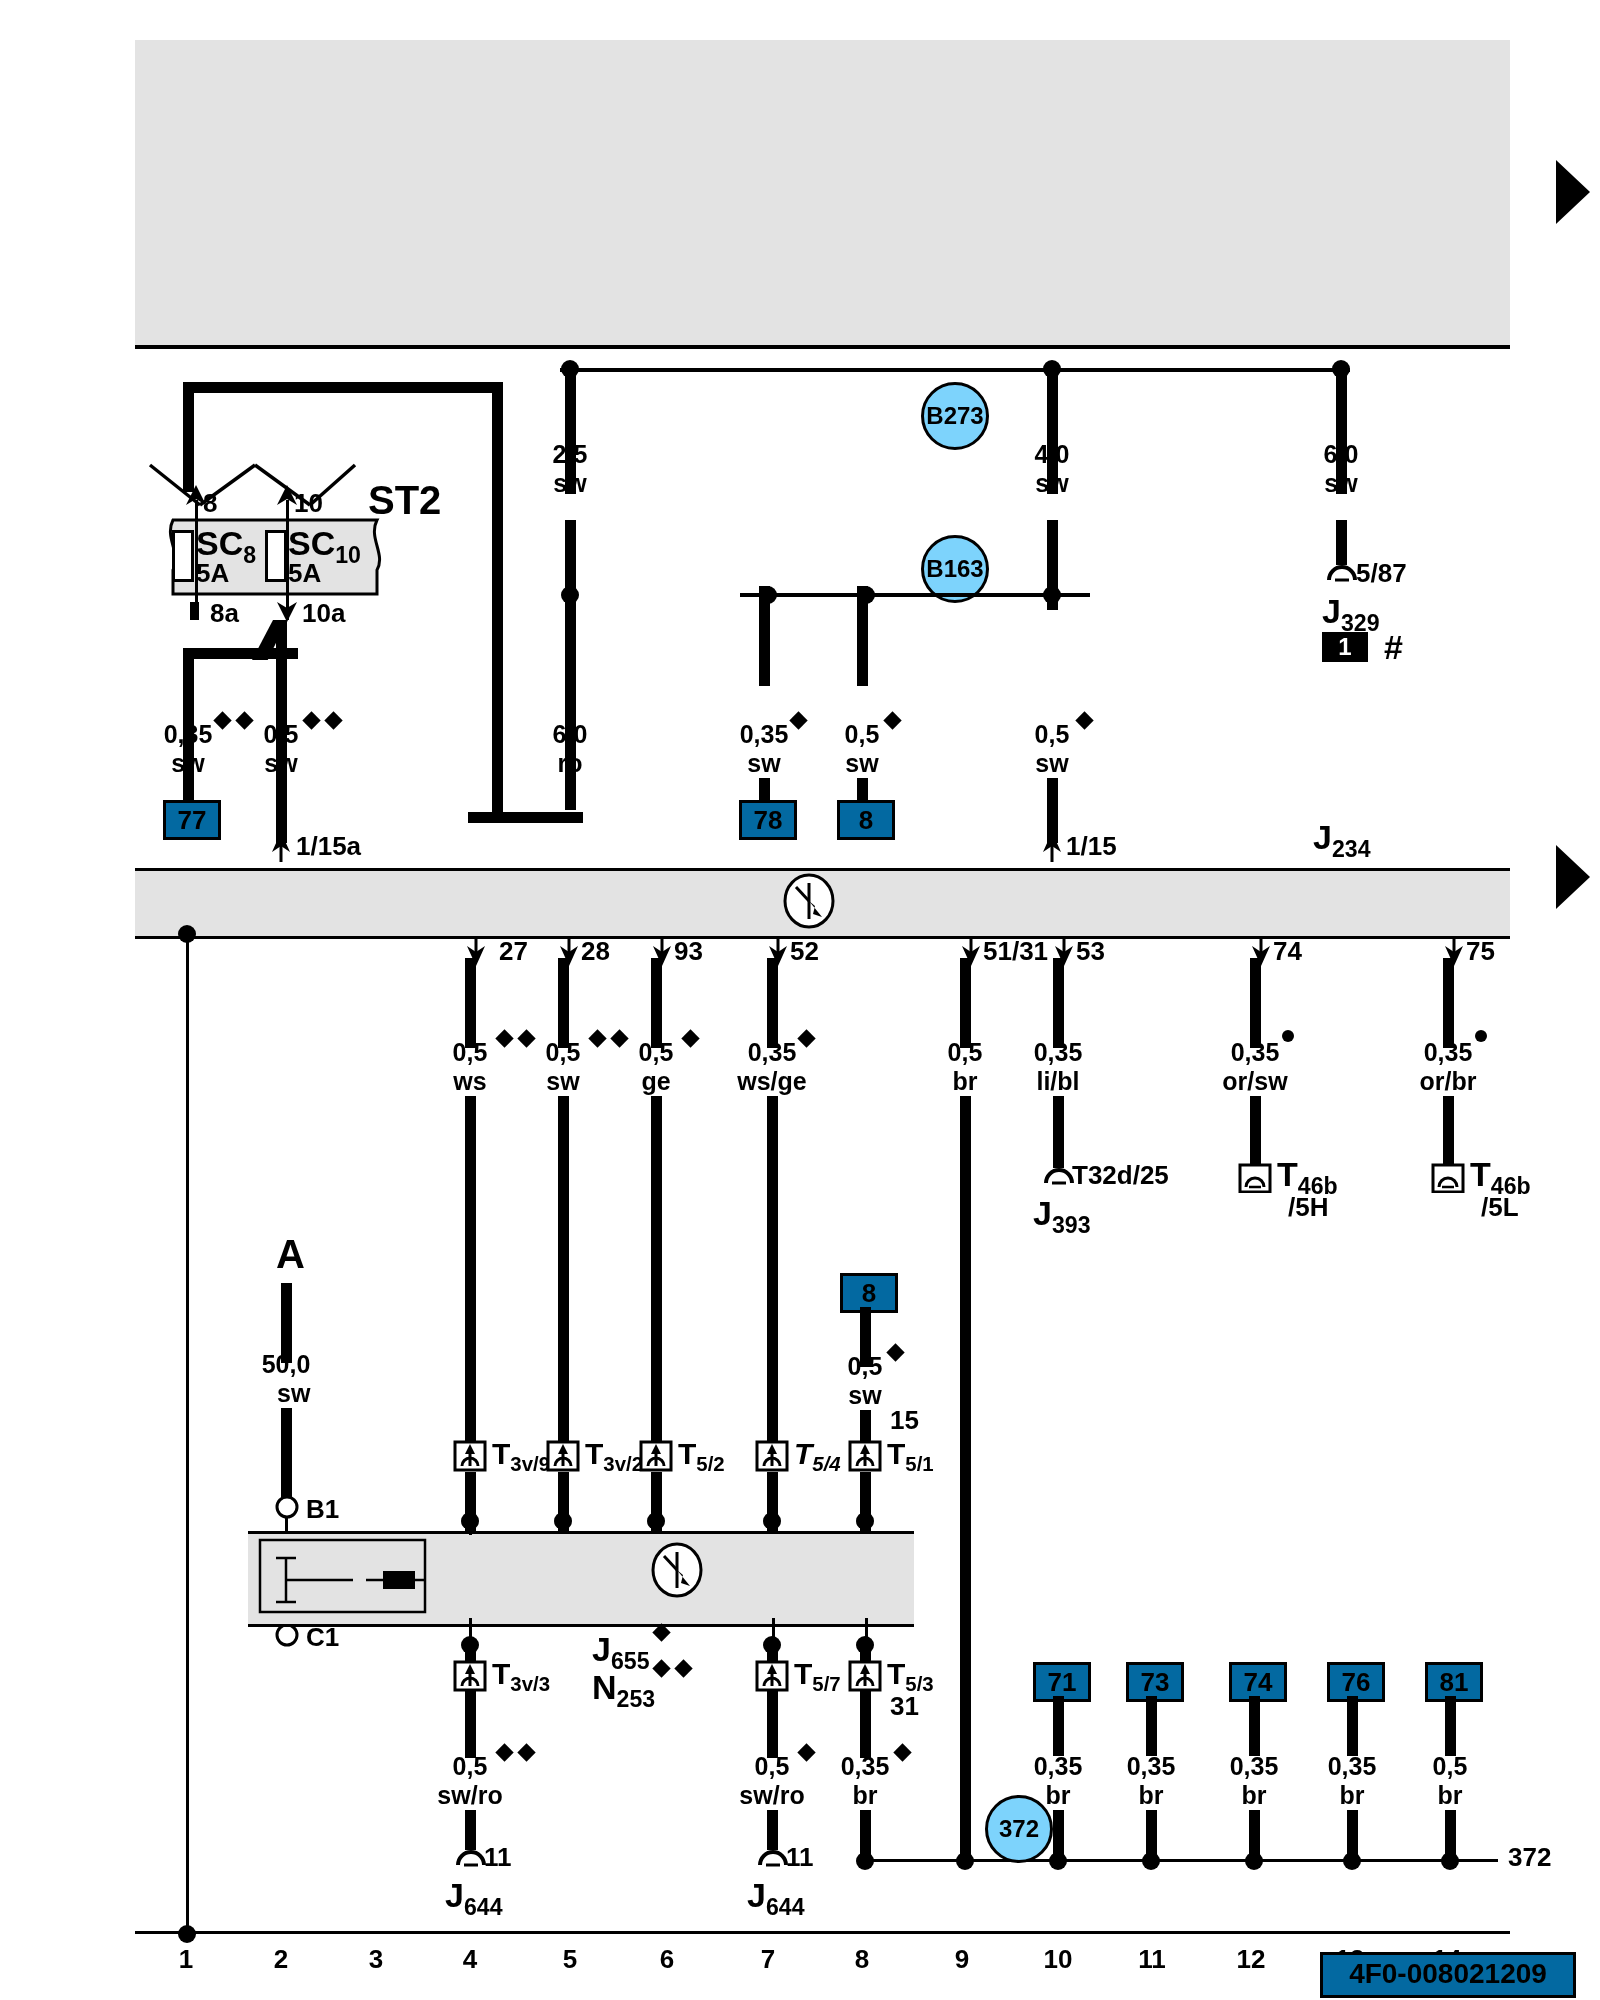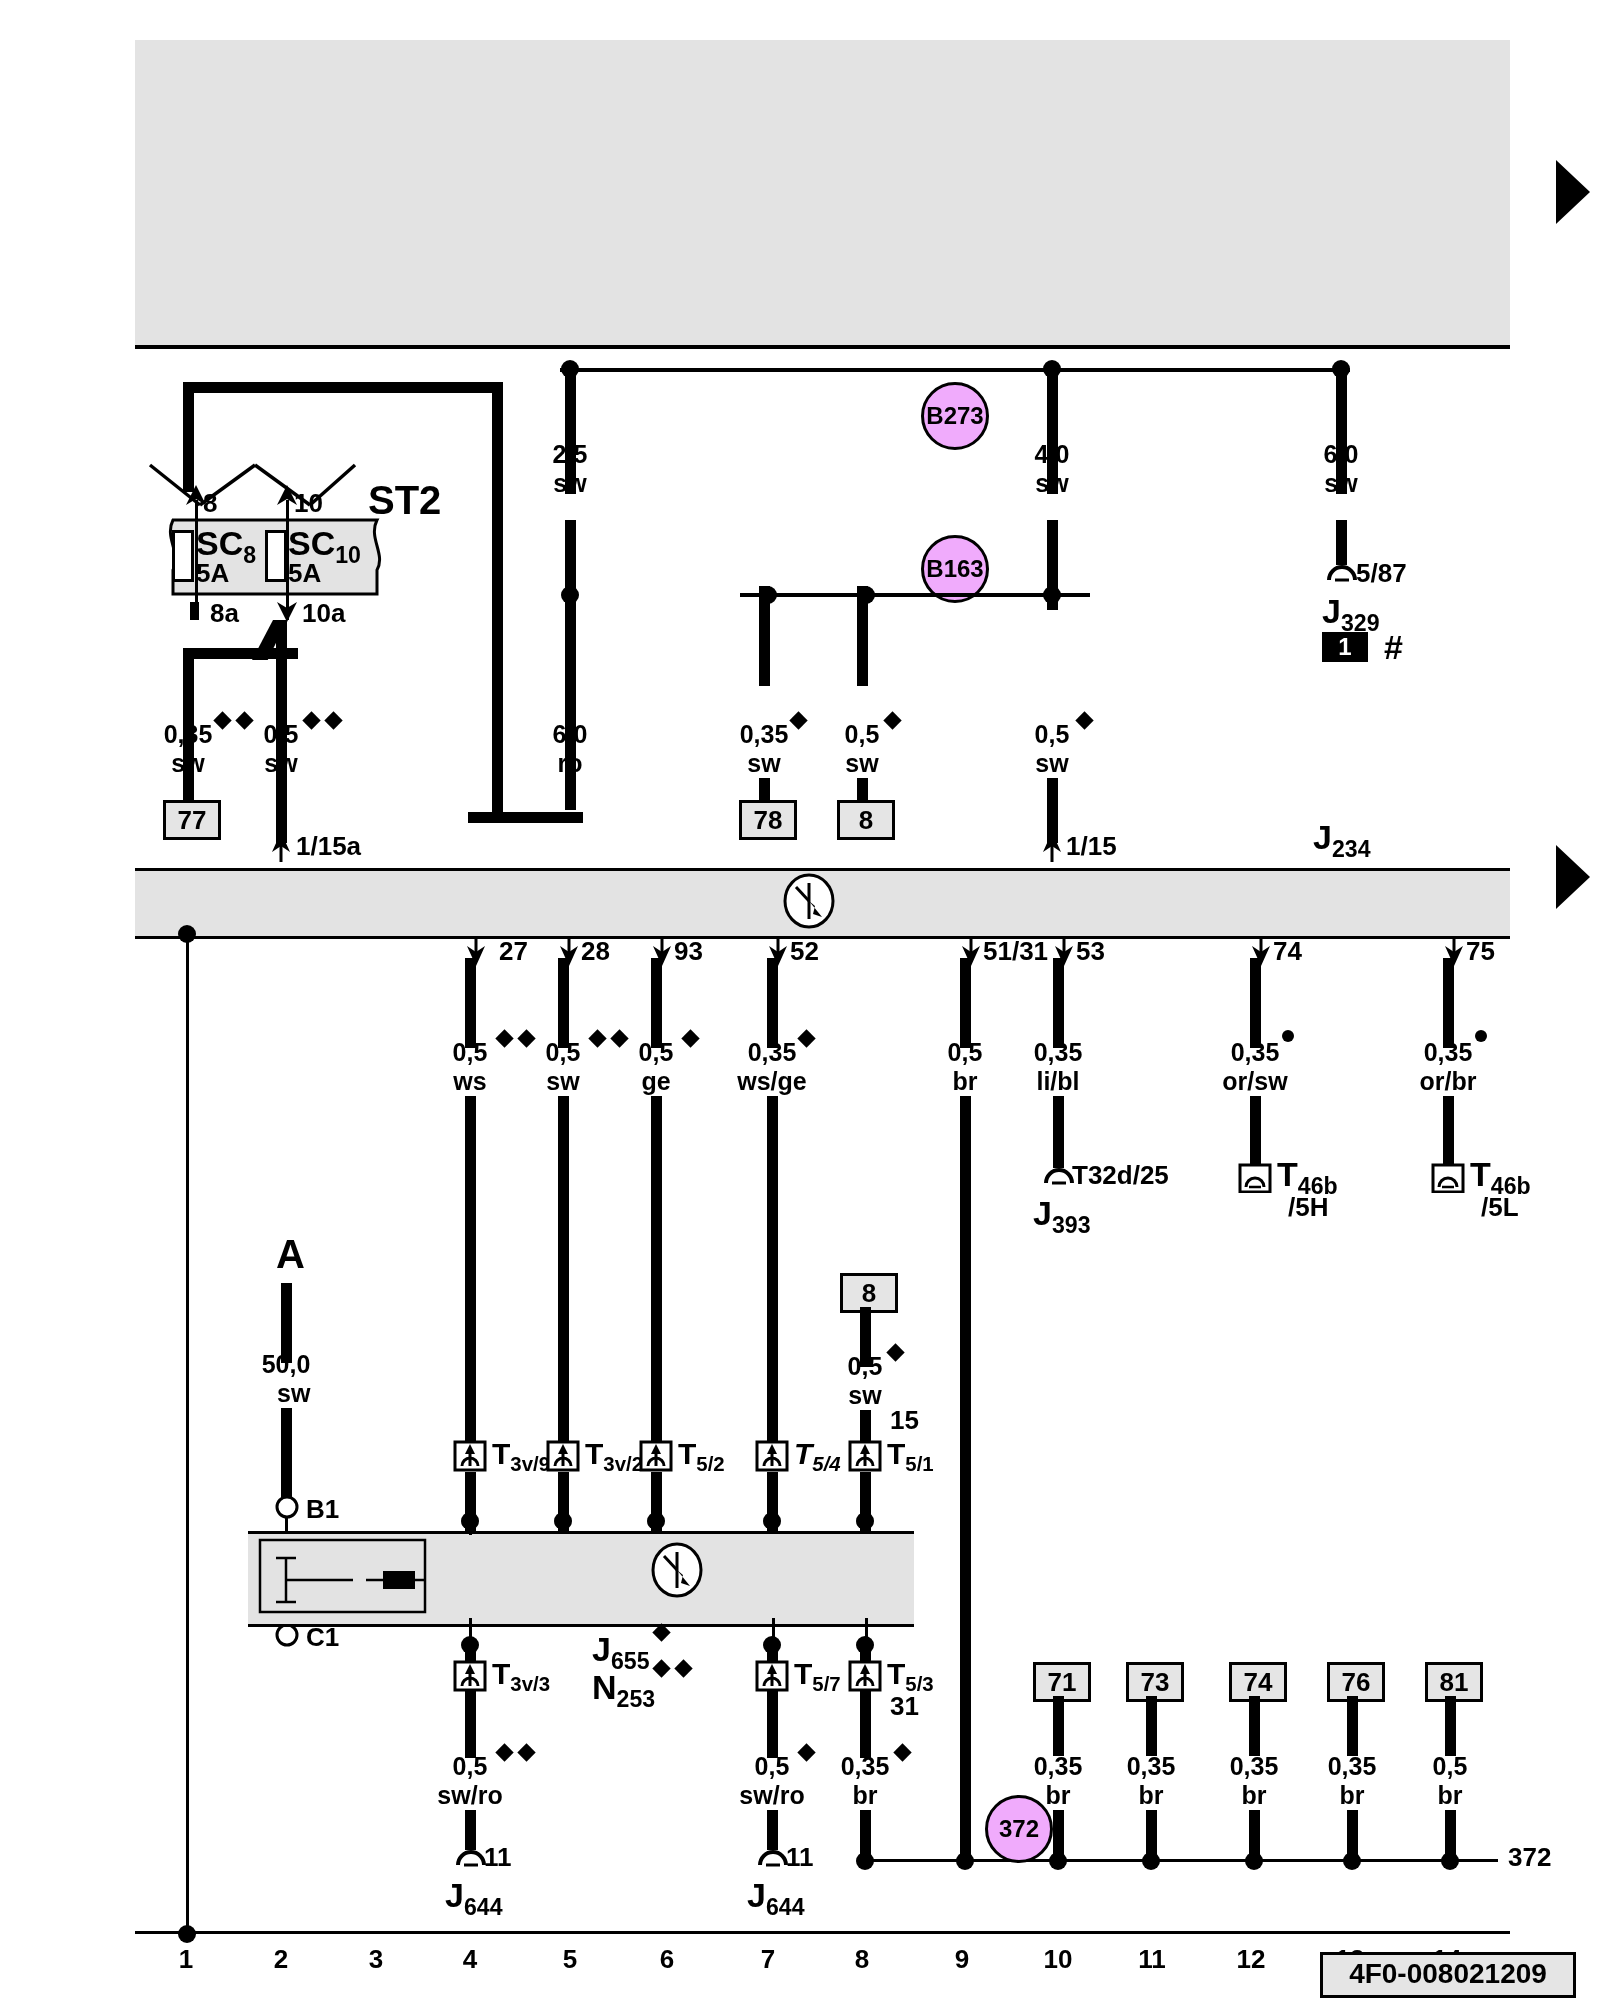--- a/index.html
+++ b/index.html
@@ -27,27 +27,27 @@
   .gauge{font-size:25px;font-weight:bold;text-align:center;}
   .ctr{transform:translateX(-50%);text-align:center;}
   sub{font-size:.68em;font-weight:bold;}
 
   
   .numbox{position:absolute;border:3px solid #000;background:#fff;
           font-size:24px;font-weight:bold;text-align:center;line-height:30px;
           width:46px;height:30px;}
   .invbox{position:absolute;background:#000;color:#fff;font-size:24px;
           font-weight:bold;text-align:center;line-height:30px;width:46px;height:30px;}
-  .circ{position:absolute;border:3px solid #000;border-radius:50%;background:#f0abfc;
+  .circ{position:absolute;border:3px solid #000;border-radius:50%;background:#7dd3fc;
         text-align:center;font-weight:bold;}
   .diamond{position:absolute;width:13px;height:13px;background:#000;
            transform:rotate(45deg);}
   .sdot{position:absolute;width:12px;height:12px;background:#000;border-radius:50%;}
   .fuse{position:absolute;border:3px solid #000;background:#fff;width:16px;height:46px;}
-  .frame{position:absolute;border:3px solid #000;background:#e5e5e5;
+  .frame{position:absolute;border:3px solid #000;background:#0369a1;
          font-size:26px;font-weight:bold;text-align:center;line-height:40px;}
   .arrowR{position:absolute;width:0;height:0;border-left:34px solid #000;
           border-top:32px solid transparent;border-bottom:32px solid transparent;}
 </style>
 </head>
 <body>
 
 <div id="sheet">
 
   <div class="plain-grey" style="left:135px;top:40px;width:1375px;height:305px;"></div>

